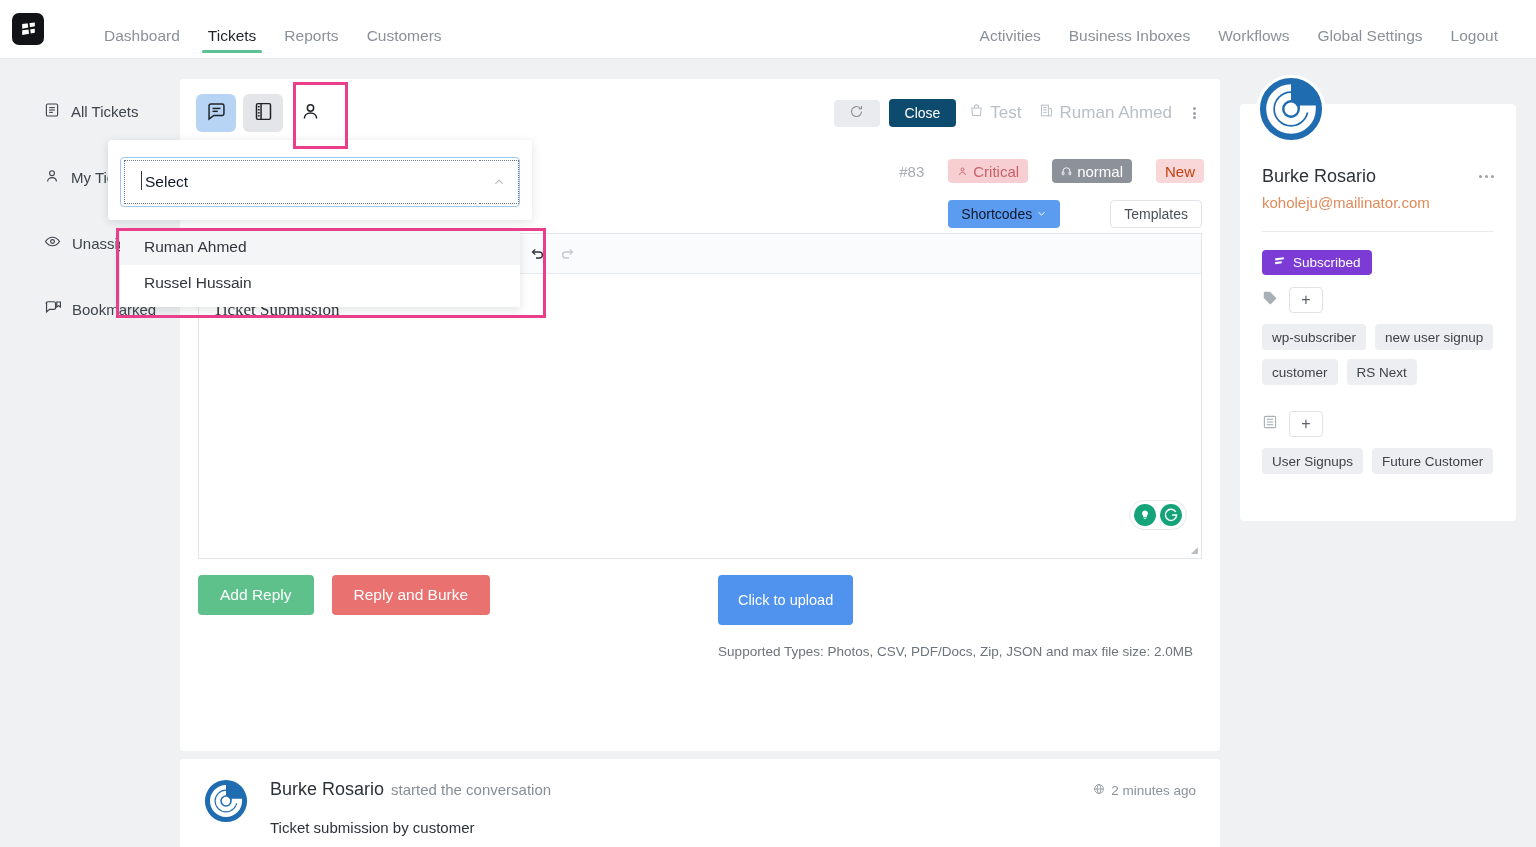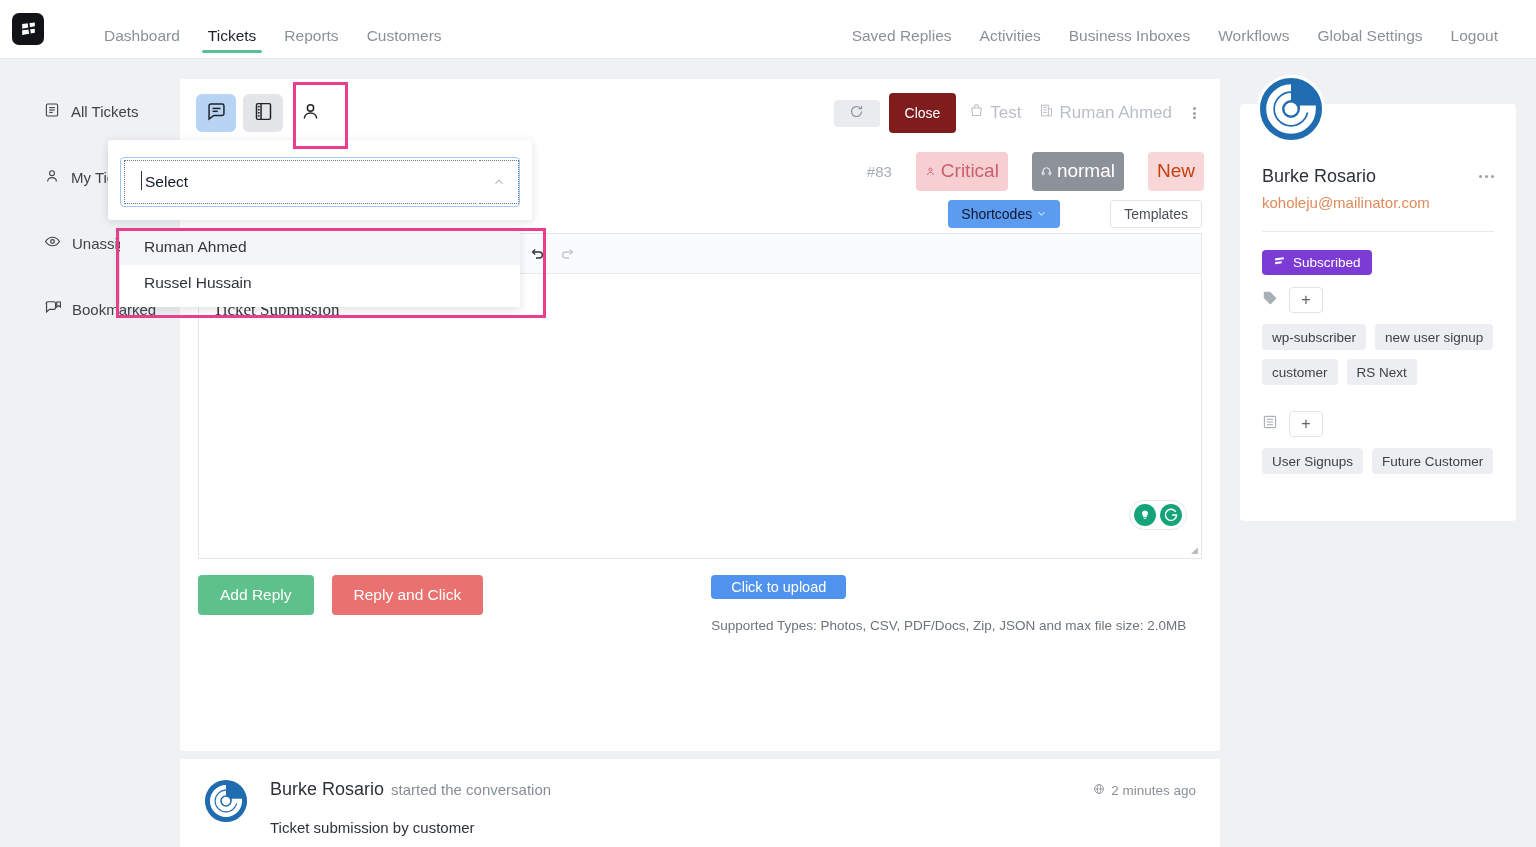--- a/index.html
+++ b/index.html
@@ -72,21 +72,21 @@
   }
   .view-tab.sel { background: #b8d4f5; }
   .view-tab.grey { background: #e3e5e8; }
 
   .head-right { margin-left: auto; display: flex; align-items: center; gap: 9px; }
   .refresh-btn {
     width: 46px; height: 27px; background: #e9ebee; border-radius: 4px;
     display: flex; align-items: center; justify-content: center; cursor: pointer;
   }
   .close-btn {
-    height: 40px; padding: 0 16px; background: #7f1d1d; color: #fff;
+    height: 28px; padding: 0 16px; background: #0c4a6e; color: #fff;
     border-radius: 4px; font-size: 14px; display: flex; align-items: center;
     cursor: pointer;
   }
   .meta-chip {
     display: flex; align-items: center; gap: 6px;
     color: #b9bfc6; font-size: 17px; padding: 0 4px; cursor: pointer;
   }
   .kebab { padding: 0 8px; cursor: pointer; display: flex; align-items: center; }
   .kebab i {
     display: block; width: 3px; height: 3px; background: #9aa0a6; border-radius: 50%;
@@ -98,21 +98,21 @@
     position: relative; height: 48px;
     display: flex; align-items: center; padding: 0 16px;
   }
   .ticket-title {
     font-size: 22px; font-weight: 700; color: #20252b;
     letter-spacing: -.2px; white-space: nowrap;
   }
   .badges { margin-left: auto; display: flex; align-items: center; gap: 24px; }
   .badge-num { color: #a7adb4; font-size: 15px; }
   .badge {
-    height: 39px; padding: 0 9px; border-radius: 4px; font-size: 19px;
+    height: 24px; padding: 0 9px; border-radius: 4px; font-size: 15px;
     display: flex; align-items: center; gap: 5px; cursor: pointer;
   }
   .badge.critical { background: #f7cfd2; color: #c8616b; }
   .badge.normal   { background: #8d929a; color: #ffffff; }
   .badge.newb     { background: #f9d7d9; color: #c2410c; }
 
   
   .sc-row {
     display: flex; justify-content: flex-end; align-items: center; gap: 10px;
     padding: 0 18px; height: 38px;
@@ -156,21 +156,21 @@
   
   .actions-row { display: flex; align-items: flex-start; padding: 16px 18px 0 18px; }
   .act-btn {
     height: 40px; padding: 17px 22px; border-radius: 4px; color: #fff; font-size: 15.5px;
     display: flex; align-items: center; justify-content: center; cursor: pointer;
   }
   .act-btn.green { background: #5ec08a; }
   .act-btn.red   { background: #e9716f; margin-left: 18px; }
   .upload-col { margin-left: 228px; display: flex; flex-direction: column; align-items: flex-start; }
   .upload-btn {
-    height: 24px; padding: 0 20px; background: #4f93ef; color: #fff;
+    height: 50px; padding: 0 20px; background: #4f93ef; color: #fff;
     border-radius: 4px; font-size: 14.5px; display: flex; align-items: center; cursor: pointer;
   }
   .upload-note { margin-top: 19px; color: #6c747c; font-size: 13.5px; white-space: nowrap; }
 
   
   .conv-card {
     position: absolute; left: 180px; top: 759px;
     width: 1040px; height: 120px; background: #fff; border-radius: 3px;
     padding: 20px 24px;
   }
@@ -271,21 +271,20 @@
       <path d="M12 3 L14 19" stroke="#111316" stroke-width="2.2" fill="none"></path>
     </svg>
   </div>
   <div class="nav-left">
     <div class="nav-item">Dashboard</div>
     <div class="nav-item active">Tickets</div>
     <div class="nav-item">Reports</div>
     <div class="nav-item">Customers</div>
   </div>
   <div class="nav-right">
-    <div class="nav-item">Saved Replies</div>
     <div class="nav-item">Activities</div>
     <div class="nav-item">Business Inboxes</div>
     <div class="nav-item">Workflows</div>
     <div class="nav-item">Global Settings</div>
     <div class="nav-item">Logout</div>
   </div>
 </div>
 
 <div class="sidebar">
   <div class="side-item">
@@ -548,21 +547,21 @@
         <svg width="16" height="16" viewBox="0 0 20 20" fill="none" stroke="#fff" stroke-width="1.8">
           <path d="M16 6.2A7 7 0 1 0 17 10h-5.6"></path>
         </svg>
       </span>
     </div>
     <div class="resize-grip">◢</div>
   </div>
 
   <div class="actions-row">
     <div class="act-btn green">Add Reply</div>
-    <div class="act-btn red">Reply and Click</div>
+    <div class="act-btn red">Reply and Burke</div>
     <div class="upload-col">
       <div class="upload-btn">Click to upload</div>
       <div class="upload-note">Supported Types: Photos, CSV, PDF/Docs, Zip, JSON and max file size: 2.0MB</div>
     </div>
   </div>
 </div>
 
 <div class="conv-card">
   <div class="conv-row">
     <span class="avatar-sm">

